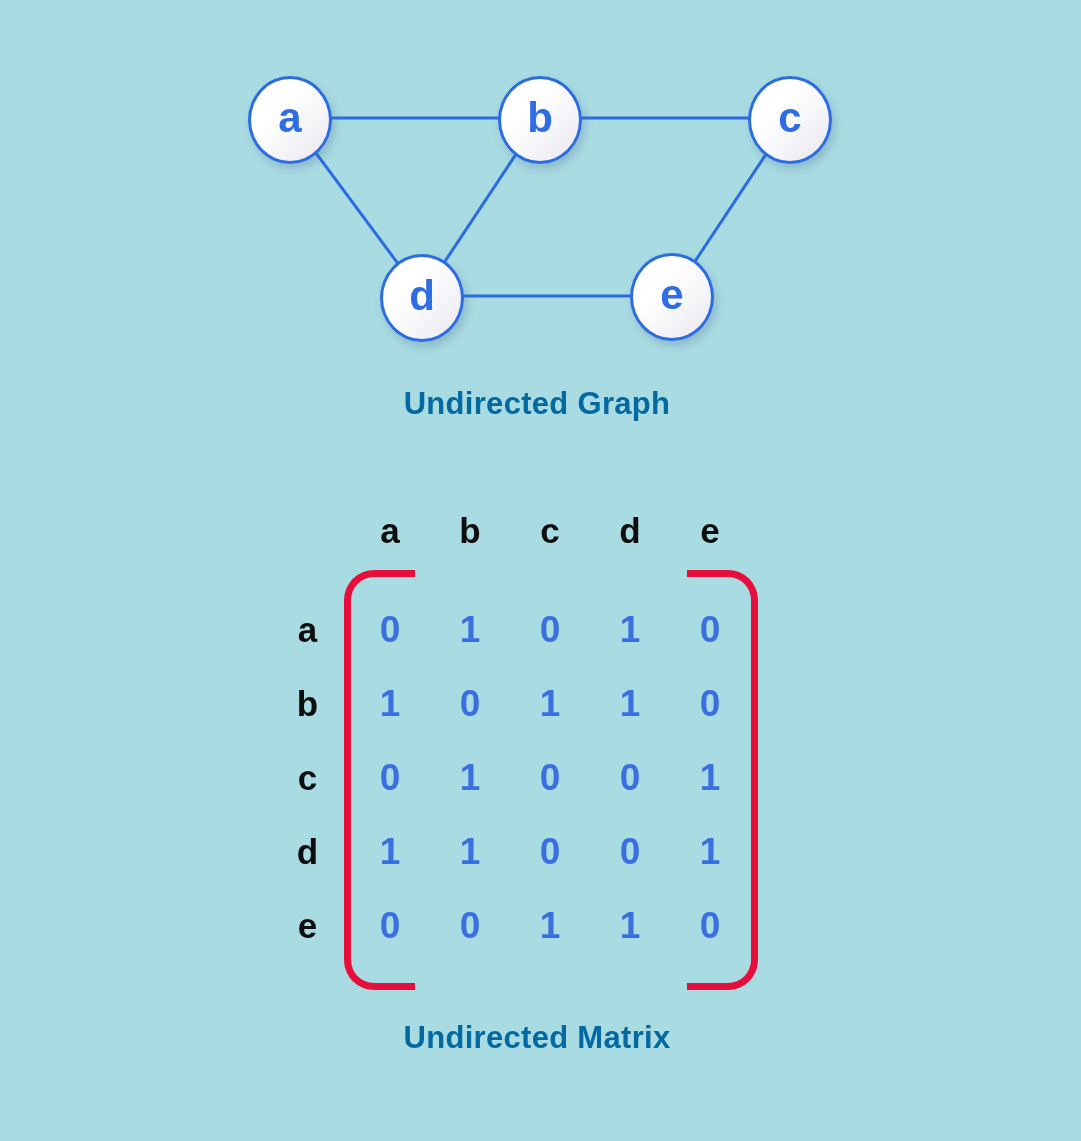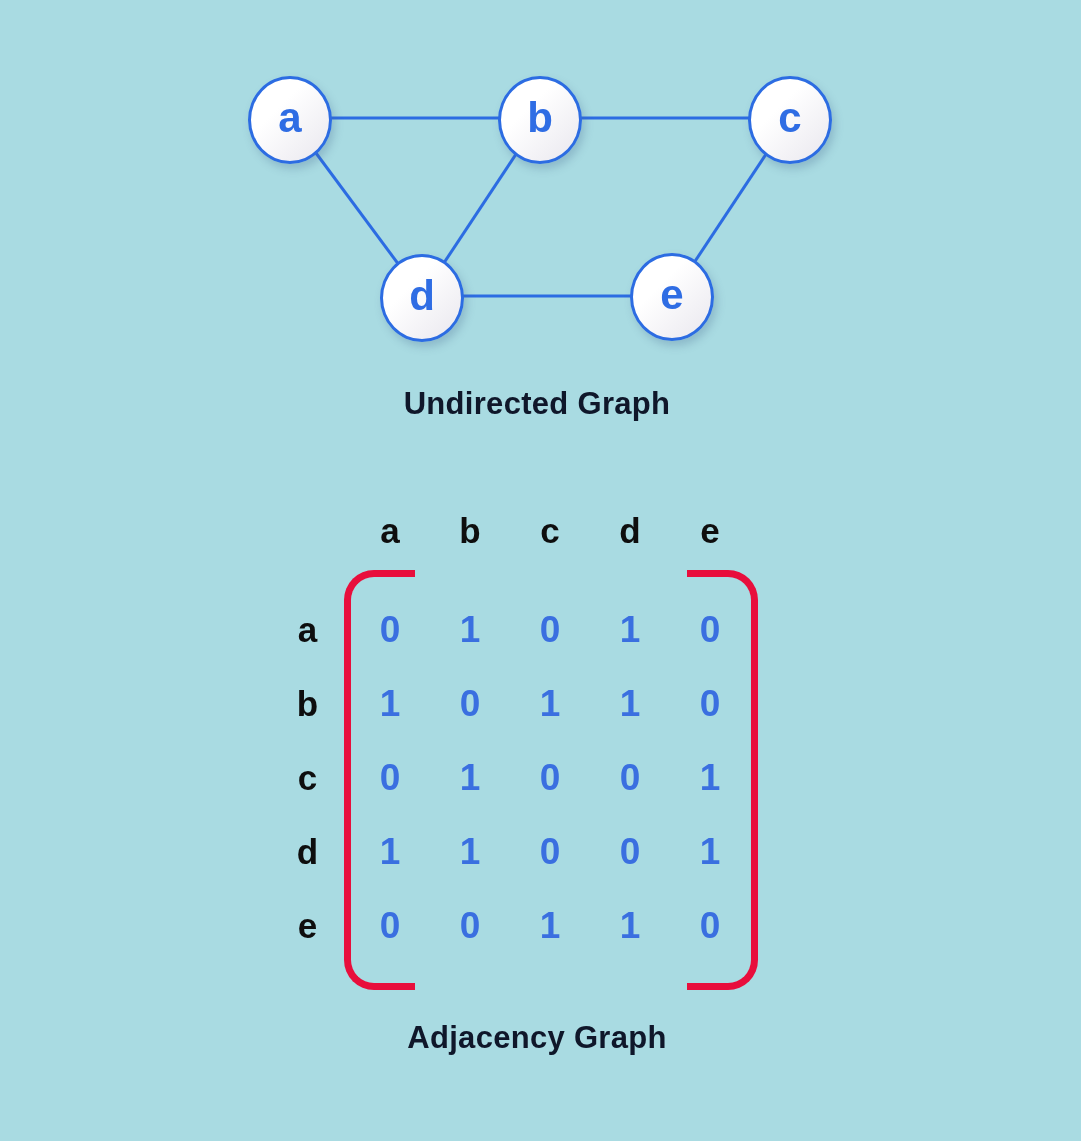--- a/index.html
+++ b/index.html
@@ -52,21 +52,21 @@
   #node-d { left: 380px; top: 254px; }
   #node-e { left: 630px; top: 253px; }
 
   .section-title {
     position: absolute;
     left: 0;
     right: 7px;
     text-align: center;
     font-size: 31px;
     font-weight: bold;
-    color: #0f172a;
+    color: #0369a1;
     letter-spacing: 0.3px;
   }
   #graph-title { top: 386px; }
   #matrix-title { top: 1020px; }
 
   
   .col-headers {
     position: absolute;
     left: 350px;
     top: 508px;
@@ -203,15 +203,15 @@
     <div class="m-row">
       <div class="row-hdr">e</div>
       <div class="cell">0</div>
       <div class="cell">0</div>
       <div class="cell">1</div>
       <div class="cell">1</div>
       <div class="cell">0</div>
     </div>
   </div>
 
-  <div class="section-title" id="matrix-title">Adjacency Graph</div>
+  <div class="section-title" id="matrix-title">Undirected Matrix</div>
 
 </div>
 
 </body></html>

